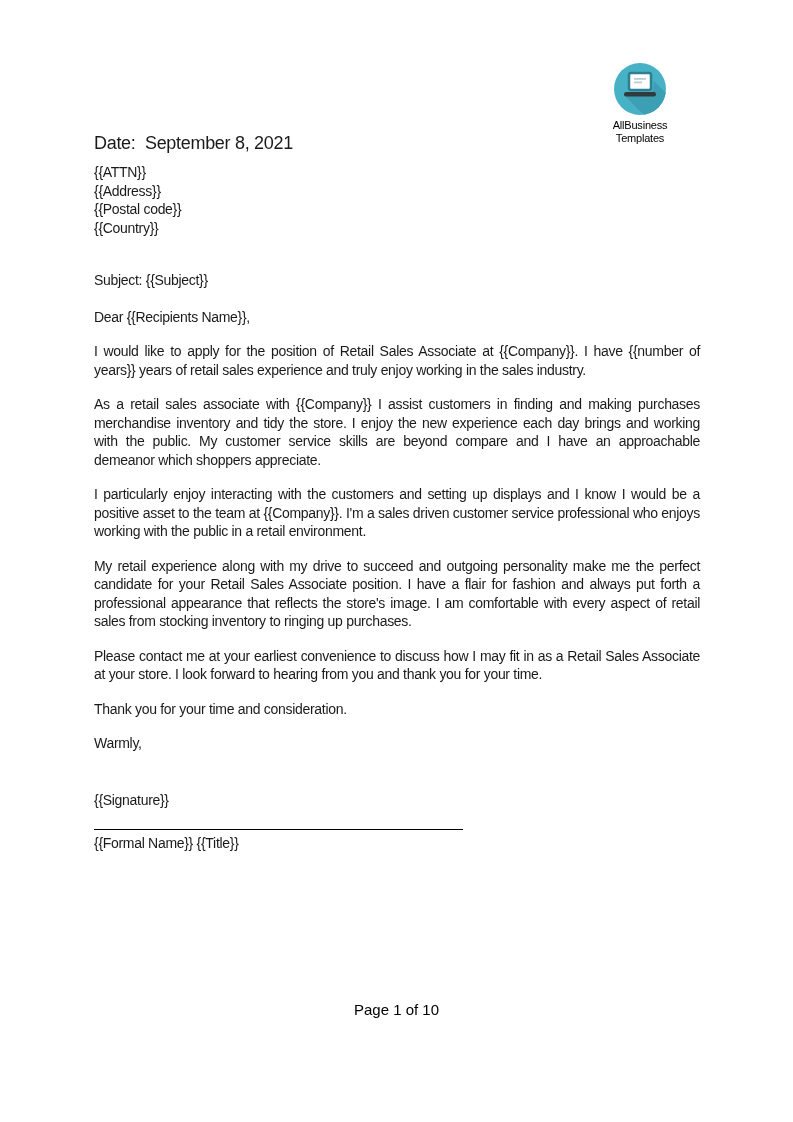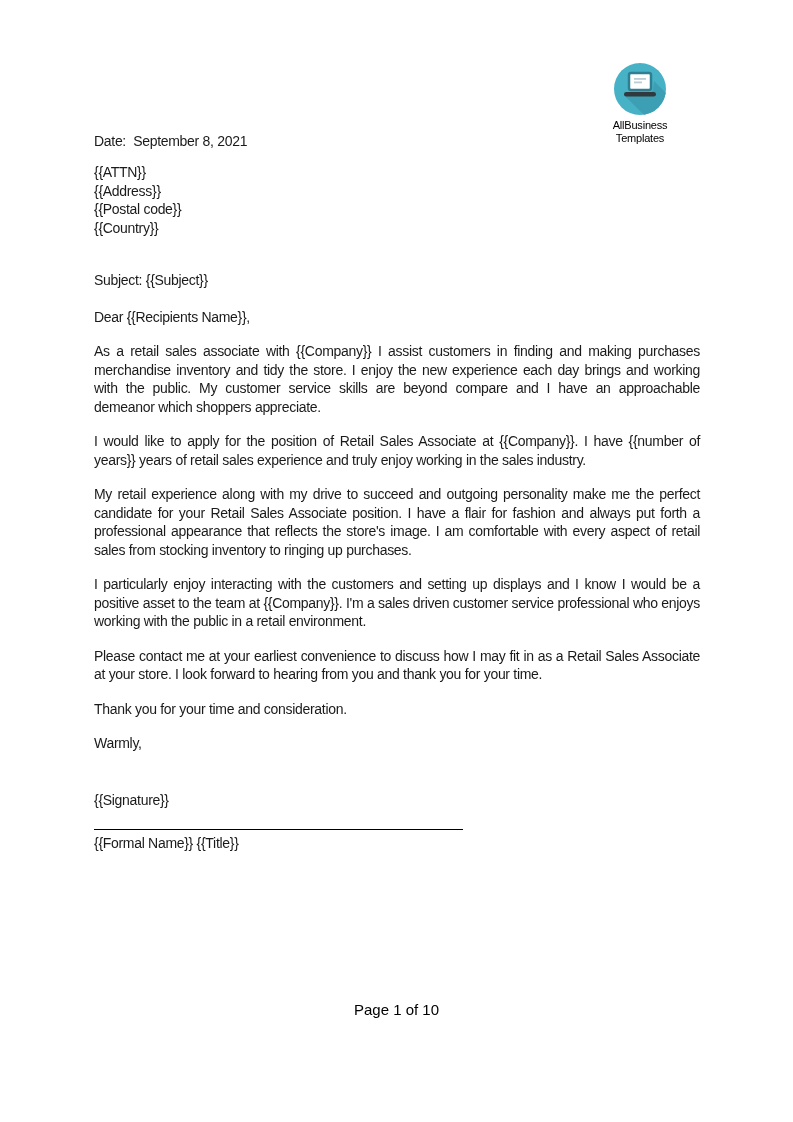--- a/index.html
+++ b/index.html
@@ -53,21 +53,21 @@
     font-size: 11px;
     line-height: 13px;
     color: #000000;
     letter-spacing: -0.2px;
     white-space: nowrap;
   }
   .date-line {
     position: absolute;
     top: 133px;
     left: 0;
-    font-size: 14px;
+    font-size: 18px;
     letter-spacing: -0.3px;
     white-space: pre-wrap;
   }
   .letter-body {
     position: absolute;
     top: 163px;
     left: 0;
     width: 606px;
     font-size: 14px;
     line-height: 18.5px;
@@ -135,24 +135,24 @@
         <div class="line">{{ATTN}}</div>
         <div class="line">{{Address}}</div>
         <div class="line">{{Postal code}}</div>
         <div class="line">{{Country}}</div>
       </div>
 
       <p class="subject">Subject: {{Subject}}</p>
 
       <p class="salutation">Dear {{Recipients Name}},</p>
 
+      <p class="body-par">I would like to apply for the position of Retail Sales Associate at {{Company}}. I have {{number of years}} years of retail sales experience and truly enjoy working in the sales industry.</p>
       <p class="body-par">As a retail sales associate with {{Company}} I assist customers in finding and making purchases merchandise inventory and tidy the store. I enjoy the new experience each day brings and working with the public. My customer service skills are beyond compare and I have an approachable demeanor which shoppers appreciate.</p>
-      <p class="body-par">I would like to apply for the position of Retail Sales Associate at {{Company}}. I have {{number of years}} years of retail sales experience and truly enjoy working in the sales industry.</p>
+      <p class="body-par">I particularly enjoy interacting with the customers and setting up displays and I know I would be a positive asset to the team at {{Company}}. I'm a sales driven customer service professional who enjoys working with the public in a retail environment.</p>
       <p class="body-par">My retail experience along with my drive to succeed and outgoing personality make me the perfect candidate for your Retail Sales Associate position. I have a flair for fashion and always put forth a professional appearance that reflects the store's image. I am comfortable with every aspect of retail sales from stocking inventory to ringing up purchases.</p>
-      <p class="body-par">I particularly enjoy interacting with the customers and setting up displays and I know I would be a positive asset to the team at {{Company}}. I'm a sales driven customer service professional who enjoys working with the public in a retail environment.</p>
       <p class="body-par">Please contact me at your earliest convenience to discuss how I may fit in as a Retail Sales Associate at your store. I look forward to hearing from you and thank you for your time.</p>
 
       <p class="thanks">Thank you for your time and consideration.</p>
 
       <p class="closing">Warmly,</p>
 
       <p class="signature">{{Signature}}</p>
 
       <div class="sig-line"></div>
 

